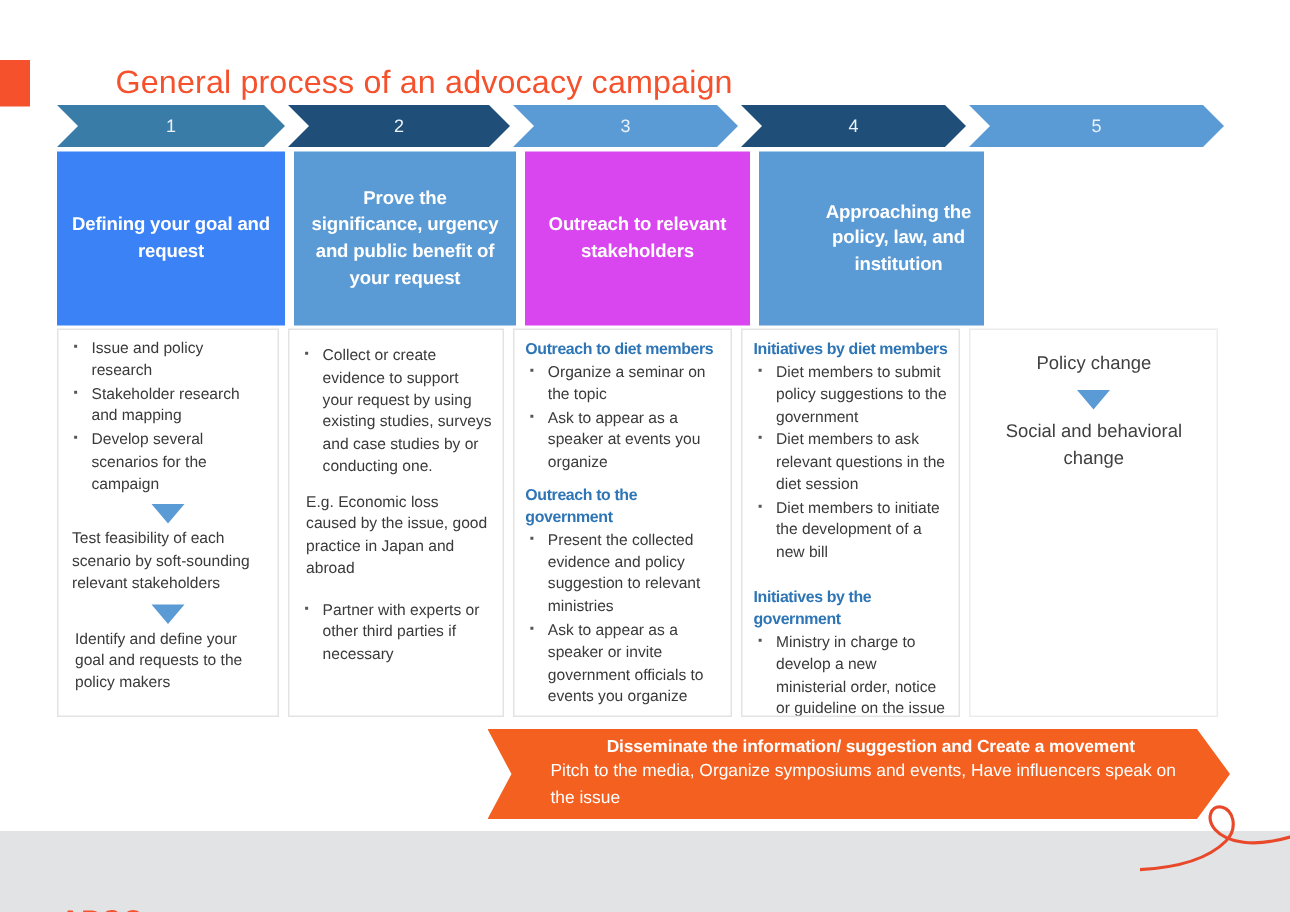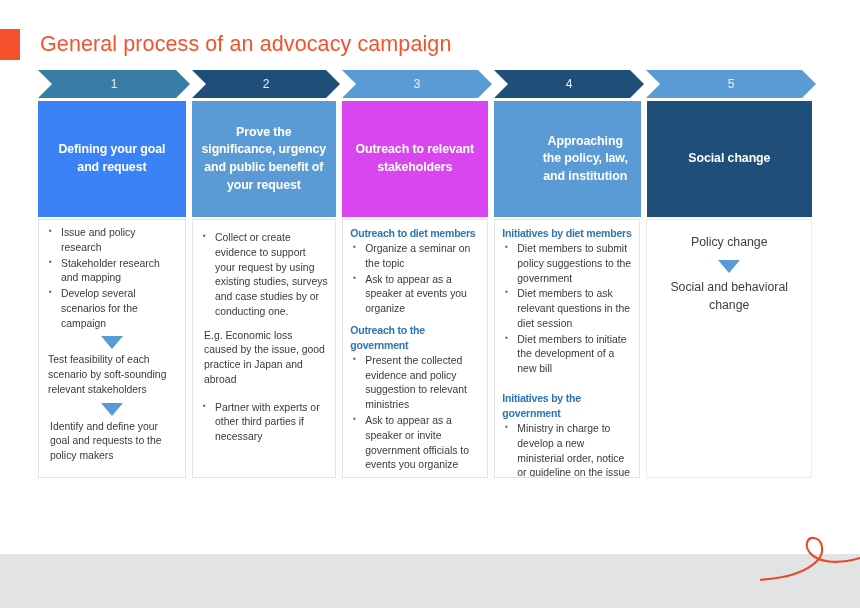--- a/index.html
+++ b/index.html
@@ -6,22 +6,22 @@
   html, body {
     width: 860px; height: 608px;
     background: #ffffff;
     font-family: "Liberation Sans", sans-serif;
     overflow: hidden;
   }
   .slide { position: relative; width: 860px; height: 608px; background: #fff; }
 
   
   .title-row {
-    position: absolute; left: 0; top: 27px; width: 840px; height: 34px;
-    display: flex; align-items: center;
+    position: absolute; left: 0; top: 38px; width: 840px; height: 34px;
+    display: flex; align-items: center; gap: 37px;
   }
   .title-square {
     width: 20px; height: 31px; background: #F4512C; flex: 0 0 20px;
   }
   .title-text {
     margin-left: 20px; color: #F4512C;
     font-size: 21.5px; font-weight: 400; letter-spacing: .1px;
     white-space: nowrap;
   }
 
@@ -145,21 +145,20 @@
     <div class="chev" id="cv4" style="background: rgb(91, 155, 213); width: 170px;">
         <span>5</span>
       </div>
   </div>
 
   <div class="head-row">
     <div class="head-box" id="hb0" style="background: #3b82f6; width: 152px;">Defining your goal and request</div>
     <div class="head-box" id="hb1" style="background: rgb(91, 155, 213); width: 148px;">Prove the significance, urgency and public benefit of your request</div>
     <div class="head-box" id="hb2" style="background: #d946ef; width: 150px;">Outreach to relevant stakeholders</div>
     <div class="head-box" id="hb3" style="background: rgb(91, 155, 213); width: 150px; padding-left: 44px;">Approaching the policy, law, and institution</div>
-    <div class="head-box" id="hb4" style="background: rgb(31, 78, 121); width: 170px;">Social change</div>
   </div>
 
   <div class="body-row">
 
     <div class="panel" id="p0" style="width: 152px;">
       <ul class="bl">
         <li>Issue and policy research</li>
         <li>Stakeholder research and mapping</li>
         <li>Develop several scenarios for the campaign</li>
       </ul>
@@ -217,20 +216,24 @@
     <div class="panel nb c5" id="p4" style="width: 170px;">
       <div>Policy change</div>
       <div class="tri-wrap">
           <div class="tri"></div>
         </div>
       <div class="big">Social and behavioral change</div>
     </div>
 
   </div>
 
+  <div class="banner">
+    <div class="b1">Disseminate the information/ suggestion and Create a movement</div>
+    <div class="b2">Pitch to the media, Organize symposiums and events, Have influencers speak on the issue</div>
+  </div>
 
   <div class="footer"></div>
 
   <div class="logo">
     <div class="apco">APCO</div>
     <div class="rule"></div>
     <div class="ww">worldwide®</div>
   </div>
 
   <svg class="swirl" width="100" height="93" viewBox="0 0 100 93">

